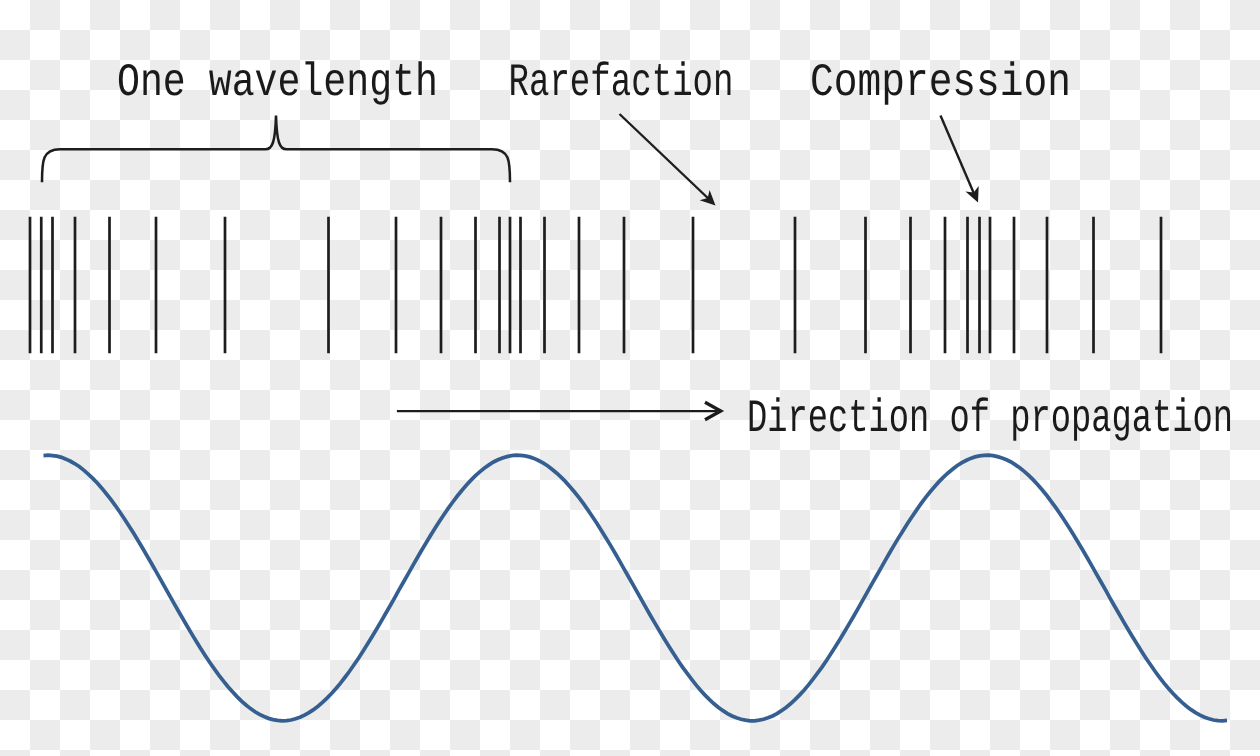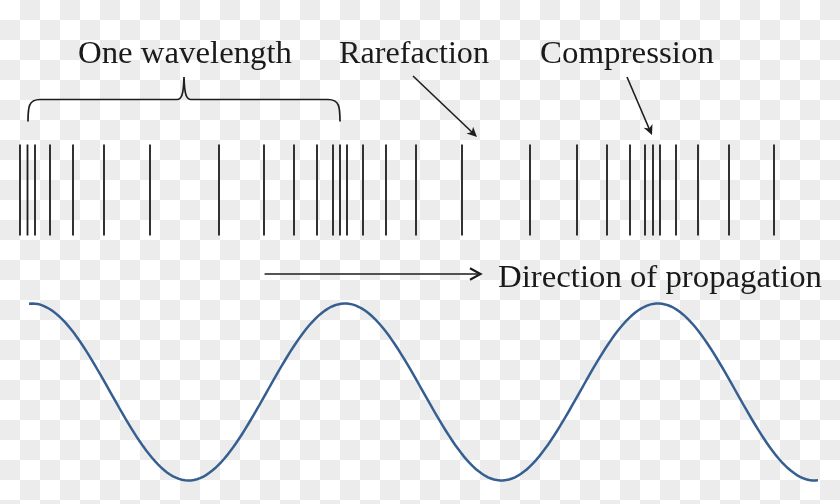--- a/index.html
+++ b/index.html
@@ -1,17 +1,17 @@
 <!DOCTYPE html>
 <html><head><meta charset="utf-8">
 <style>
 html,body{margin:0;padding:0;overflow:hidden}
 #page{position:relative;width:840px;height:504px;
 background-image:conic-gradient(#ececec 0 25%, #ffffff 0 50%, #ececec 0 75%, #ffffff 0);
-background-size:40px 40px;font-family:Liberation Serif, serif}
+background-size:40px 40px;font-family:Liberation Mono, monospace}
 </style></head>
 <body>
 <div id="page">
 <svg width="840" height="504" viewBox="0 0 840 504" style="position:absolute;left:0;top:0">
 
   <path d="M20 144.5V235.5 M27.5 144.5V235.5 M35 144.5V235.5 M50 144.5V235.5 M73 144.5V235.5 M104 144.5V235.5 M150 144.5V235.5 M219 144.5V235.5 M264 144.5V235.5 M294 144.5V235.5 M317 144.5V235.5 M333 144.5V235.5 M340 144.5V235.5 M347 144.5V235.5 M363 144.5V235.5 M386 144.5V235.5 M416 144.5V235.5 M462 144.5V235.5 M530 144.5V235.5 M577 144.5V235.5 M607 144.5V235.5 M630 144.5V235.5 M645 144.5V235.5 M653 144.5V235.5 M660 144.5V235.5 M676 144.5V235.5 M698 144.5V235.5 M729 144.5V235.5 M774 144.5V235.5" stroke="#1d1d1d" stroke-width="1.8" fill="none"></path>
 
   <path d="M28 121.5 C28 107 28.5 99.5 40 99.5 L177 99.5 C181.5 99.5 183.5 95 184 77 C184.5 95 186.5 99.5 191 99.5 L328 99.5 C339.5 99.5 340 107 340 121.5" stroke="#1d1d1d" stroke-width="1.7" fill="none"></path>
 
   <path d="M413 76 L475 135" stroke="#1d1d1d" stroke-width="1.6" fill="none"></path>

